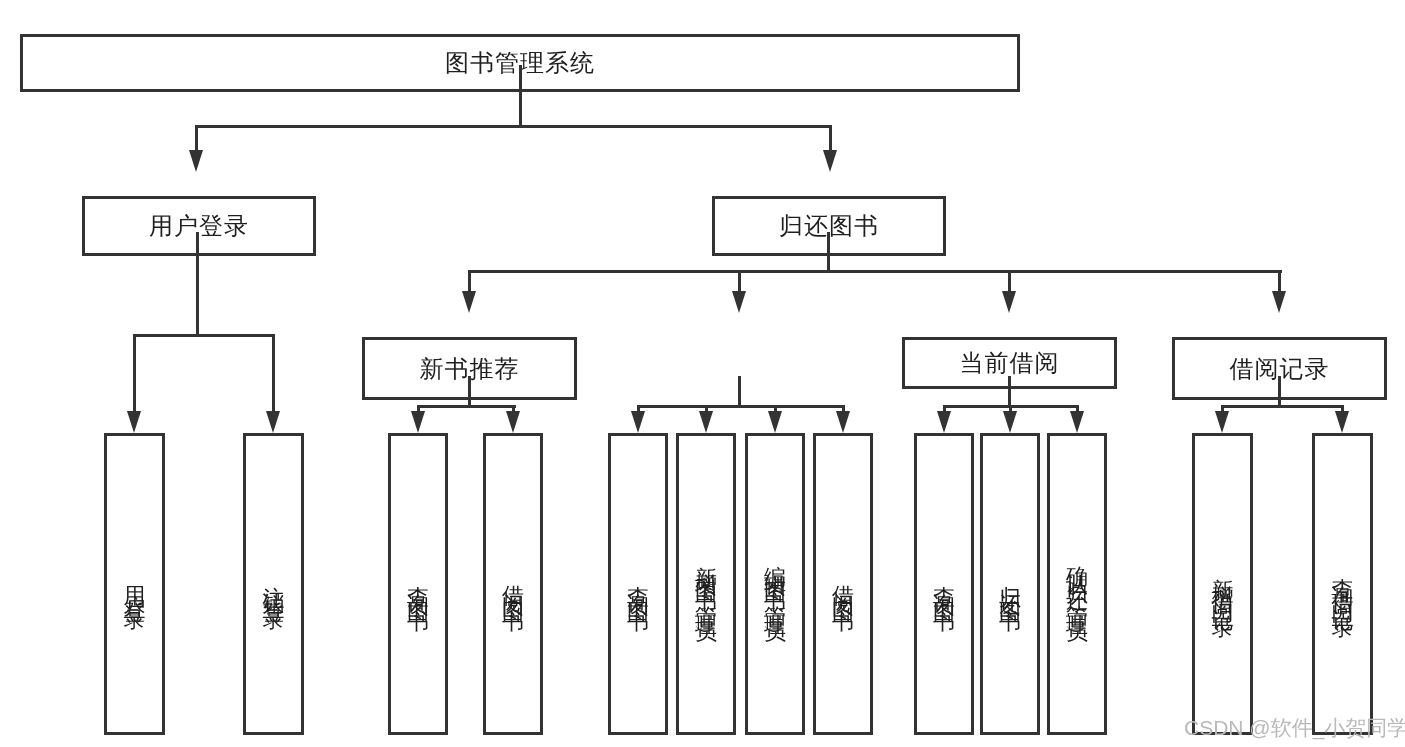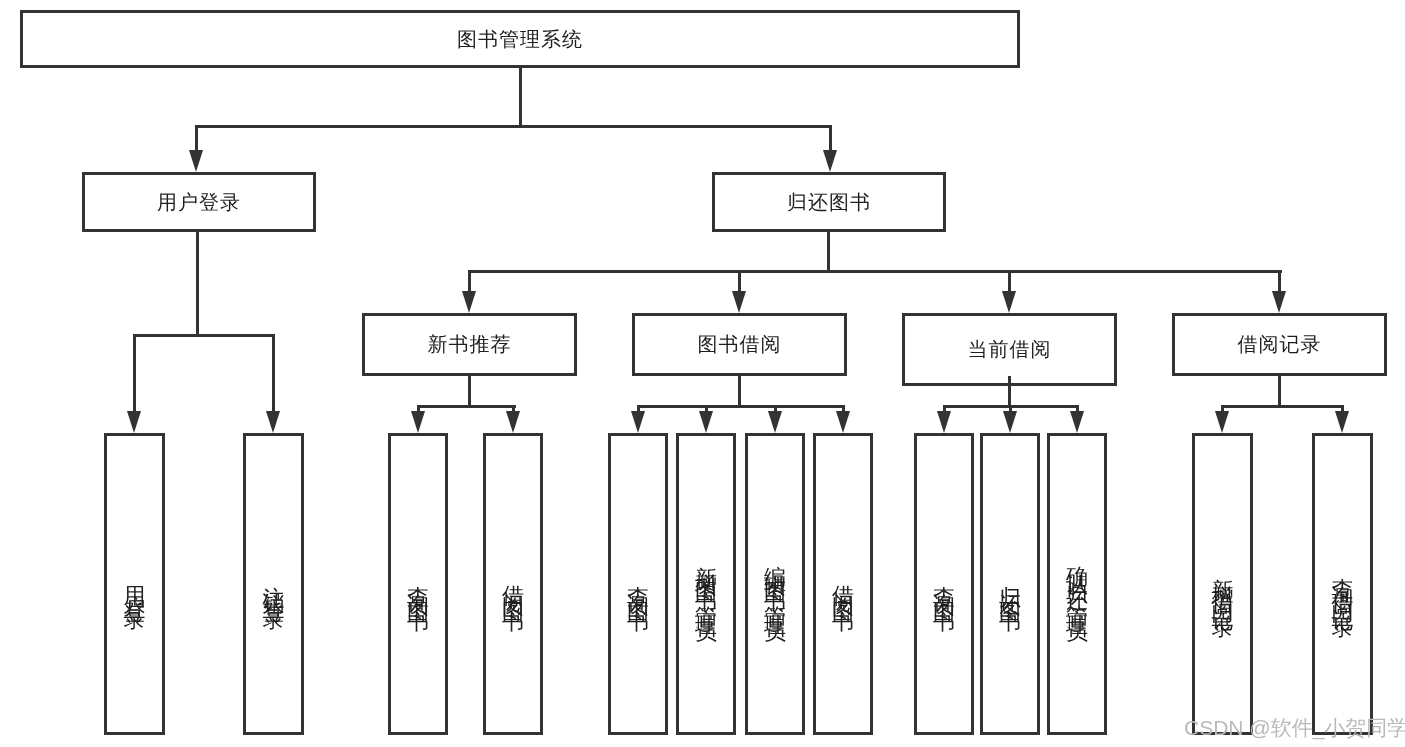--- a/index.html
+++ b/index.html
@@ -18,21 +18,21 @@
     overflow:hidden;
   }
   .node{
     position:absolute;
     box-sizing:border-box;
     border:3px solid var(--line);
     background:#fff;
     display:flex;align-items:center;justify-content:center;
     text-align:center;
   }
-  .node.h{font-size:20px;letter-spacing:1px;}
+  .node.h{font-size:24px;letter-spacing:1px;margin-top:24px;}
   .node.v span{
     writing-mode:vertical-lr;
     text-orientation:mixed;
     font-size:22px;
     letter-spacing:8px;
     line-height:1;
     white-space:nowrap;
   }
   .vline{position:absolute;width:3px;background:var(--line);}
   .hline{position:absolute;height:3px;background:var(--line);}
@@ -63,24 +63,21 @@
   <div class="node h" style="left:82px;top:172px;width:234px;height:60px;">
     <span>用户登录</span>
   </div>
   <div class="node h" style="left:712px;top:172px;width:234px;height:60px;">
     <span>归还图书</span>
   </div>
 
   <div class="node h" style="left:362px;top:313px;width:215px;height:63px;">
     <span>新书推荐</span>
   </div>
-  <div class="node h" style="left:632px;top:313px;width:215px;height:63px;">
-    <span>图书借阅</span>
-  </div>
-  <div class="node h" style="left:902px;top:313px;width:215px;height:73px;">
+  <div class="node h" style="left:902px;top:313px;width:215px;height:52px;">
     <span>当前借阅</span>
   </div>
   <div class="node h" style="left:1172px;top:313px;width:215px;height:63px;">
     <span>借阅记录</span>
   </div>
 
   <div class="node v" style="left:104px;top:433px;width:61px;height:302px;">
     <span>用户登录</span>
   </div>
   <div class="node v" style="left:243px;top:433px;width:61px;height:302px;">

